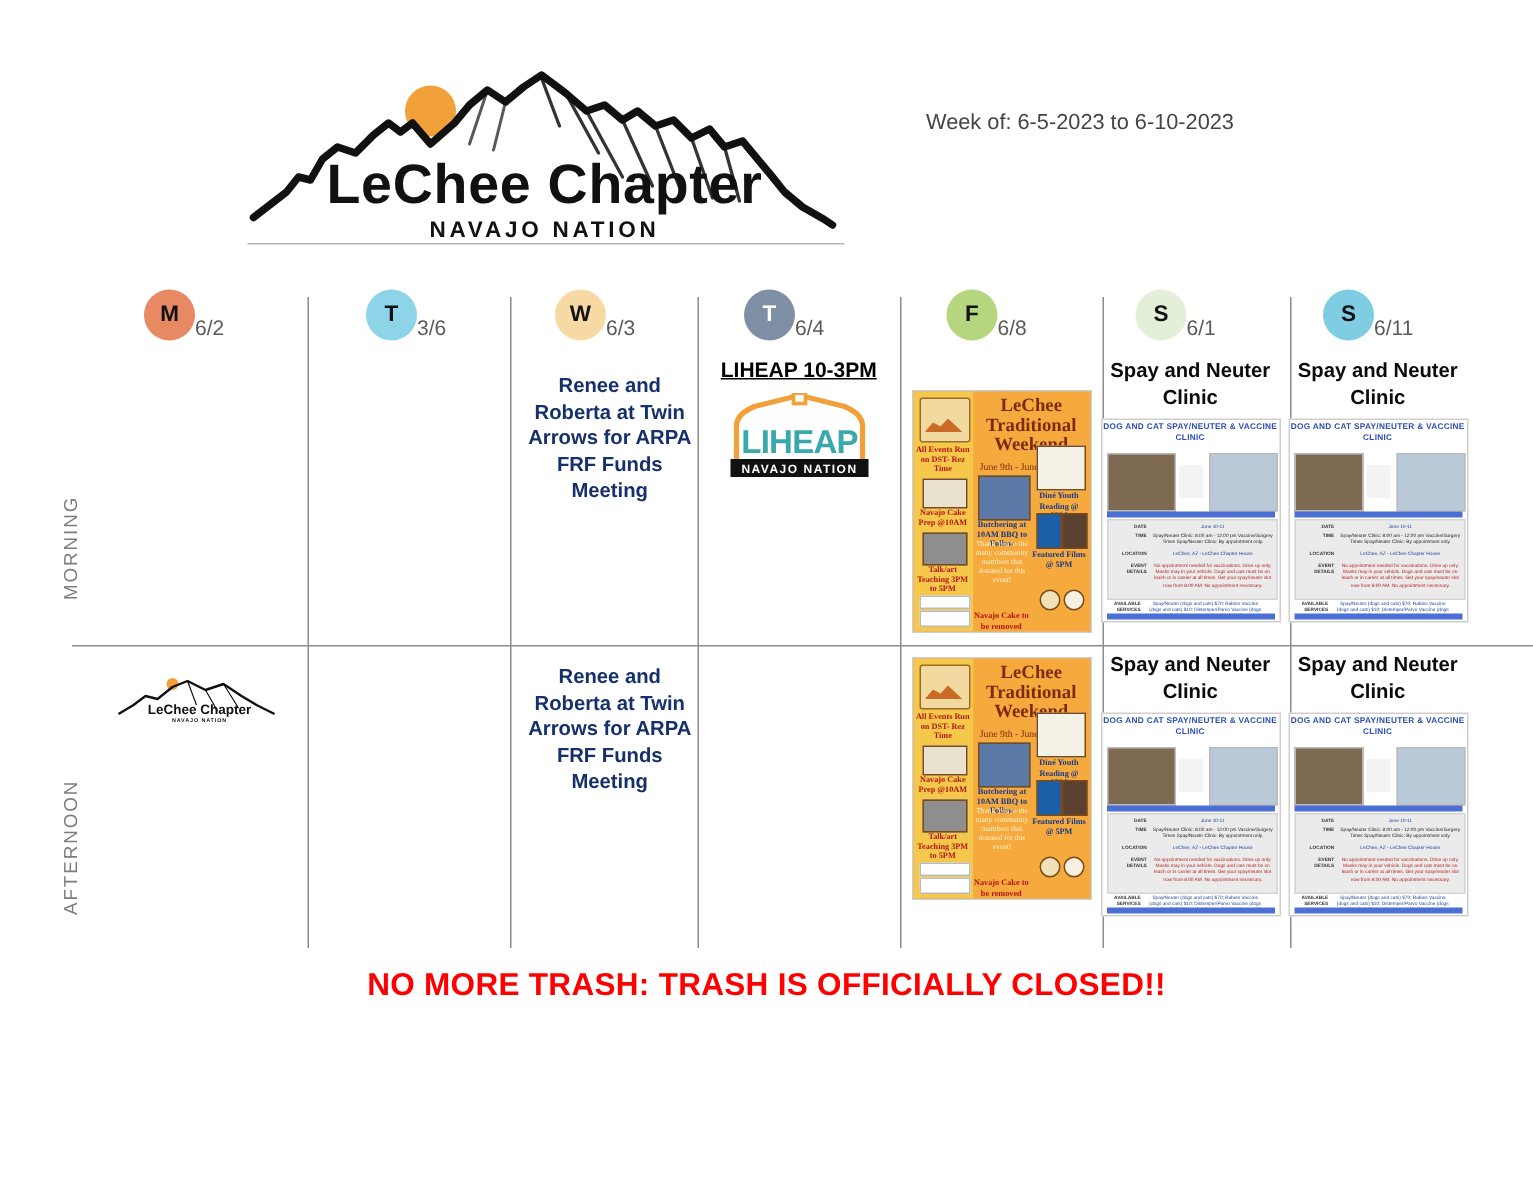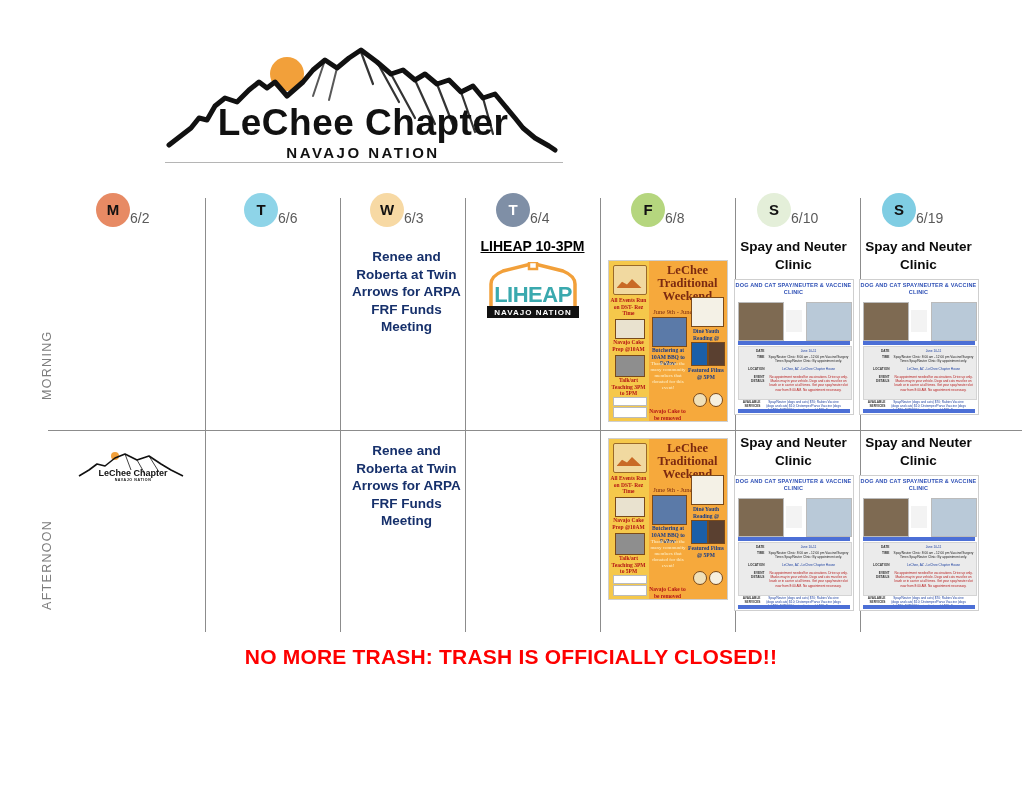--- a/index.html
+++ b/index.html
@@ -341,20 +341,21 @@
       <path d="M6,105 L28,88 L36,78 L44,80 L52,66 L62,58 L74,62 L86,50 L96,42 L104,48 L112,42 L124,56 L140,42 L150,30 L162,20 L174,28 L186,18 L198,10 L214,22 L228,34 L240,30 L252,40 L262,34 L274,44 L286,40 L298,52 L310,46 L320,58 L332,54 L342,66 L352,78 L360,88 L372,98 L386,106 L392,110" fill="none" stroke="#111" stroke-width="5" stroke-linejoin="round" stroke-linecap="round"></path>
       <path d="M198,12 L210,44 M214,22 L236,62 M228,34 L252,78 M252,40 L272,84 M274,44 L292,90 M298,52 L312,92 M320,58 L330,94" fill="none" stroke="#111" stroke-width="2.2" stroke-linecap="round" opacity="0.85"></path>
       <path d="M162,20 L150,56 M174,28 L166,60" fill="none" stroke="#111" stroke-width="2" stroke-linecap="round" opacity="0.7"></path>
       <text x="200" y="95" text-anchor="middle" font-family="Liberation Sans, sans-serif" font-size="37" font-weight="bold" fill="#111" letter-spacing="0.5">LeChee Chapter</text>
       <text x="200" y="118" text-anchor="middle" font-family="Liberation Sans, sans-serif" font-size="15" font-weight="bold" fill="#111" letter-spacing="2.5">NAVAJO NATION</text>
     </svg>
   </div>
   <div id="logo-rule"></div>
 
   <div id="title-block">
+    <div id="cal-week">Week of: 6-5-2023 to 6-10-2023</div>
   </div>
 </div>
 
 <div class="sidelabel" id="label-morning">MORNING</div>
 <div class="sidelabel" id="label-afternoon">AFTERNOON</div>
 
 <div id="grid">
 
   <div id="row-sep"></div>
 
@@ -381,21 +382,21 @@
           <text x="58" y="26" text-anchor="middle" font-family="Liberation Sans, sans-serif" font-size="9" font-weight="bold" fill="#111">LeChee Chapter</text>
           <text x="58" y="31" text-anchor="middle" font-family="Liberation Sans, sans-serif" font-size="3.6" font-weight="bold" fill="#111" letter-spacing="0.6">NAVAJO NATION</text>
         </svg>
       </div>
     </div>
   </div>
 
   <div class="daycol" style="left:170px">
     <div class="dayhead">
       <div class="daycircle" style="background:#8ed4e8">T</div>
-      <div class="daydate">6/6</div>
+      <div class="daydate">3/6</div>
     </div>
     <div class="cell cell-morning"></div>
     <div class="cell cell-afternoon"></div>
   </div>
 
   <div class="daycol" style="left:296px">
     <div class="dayhead">
       <div class="daycircle" style="background:#f7d9a4">W</div>
       <div class="daydate">6/3</div>
     </div>
@@ -506,21 +507,21 @@
         <div class="tw-bluetext" style="left:79px;top:106px;width:37px">Featured Films @ 5PM</div>
         <div class="tw-photo" style="left:84px;top:132px;width:12px;height:12px;border-radius:50%;background:#f0e0b8"></div>
         <div class="tw-photo" style="left:100px;top:132px;width:12px;height:12px;border-radius:50%;background:#f6f0e0"></div>
       </div>
     </div>
   </div>
 
   <div class="daycol" style="left:683px">
     <div class="dayhead">
       <div class="daycircle" style="background:#e4efd9">S</div>
-      <div class="daydate">6/10</div>
+      <div class="daydate">6/1</div>
     </div>
 
     <div class="cell cell-morning" style="top:52px">
       <div class="ev-title ev-black">Spay and Neuter Clinic</div>
       <div class="flyer-sn">
         <div class="sn-title">DOG AND CAT SPAY/NEUTER &amp; VACCINE CLINIC</div>
         <div class="sn-photo" style="left:3px;width:44px;background:#7e6a52"></div>
         <div class="sn-photo" style="left:71px;width:44px;background:#b9c9d8"></div>
         <div class="sn-seal"></div>
         <div class="sn-bar" style="top:61px"></div>
@@ -561,21 +562,21 @@
         <div class="sn-rowlabel" style="top:120px">AVAILABLE SERVICES</div>
         <div class="sn-rowtext sn-blue" style="top:120px;width:78px;height:10px;overflow:hidden">Spay/Neuter (dogs and cats) $70; Rabies Vaccine (dogs and cats) $10; Distemper/Parvo Vaccine (dogs only) $20; FVRCP Vaccine (cats only) $20; Deworming (dogs and cats) $5; Flea and Tick Treatment / Microchip (dogs and cats) $10; Microchip (dogs and cats) $20</div>
         <div class="sn-bar" style="top:129px"></div>
       </div>
     </div>
   </div>
 
   <div class="daycol" style="left:808px">
     <div class="dayhead">
       <div class="daycircle" style="background:#7fcde3">S</div>
-      <div class="daydate">6/19</div>
+      <div class="daydate">6/11</div>
     </div>
 
     <div class="cell cell-morning" style="top:52px">
       <div class="ev-title ev-black">Spay and Neuter Clinic</div>
       <div class="flyer-sn">
         <div class="sn-title">DOG AND CAT SPAY/NEUTER &amp; VACCINE CLINIC</div>
         <div class="sn-photo" style="left:3px;width:44px;background:#7e6a52"></div>
         <div class="sn-photo" style="left:71px;width:44px;background:#b9c9d8"></div>
         <div class="sn-seal"></div>
         <div class="sn-bar" style="top:61px"></div>

